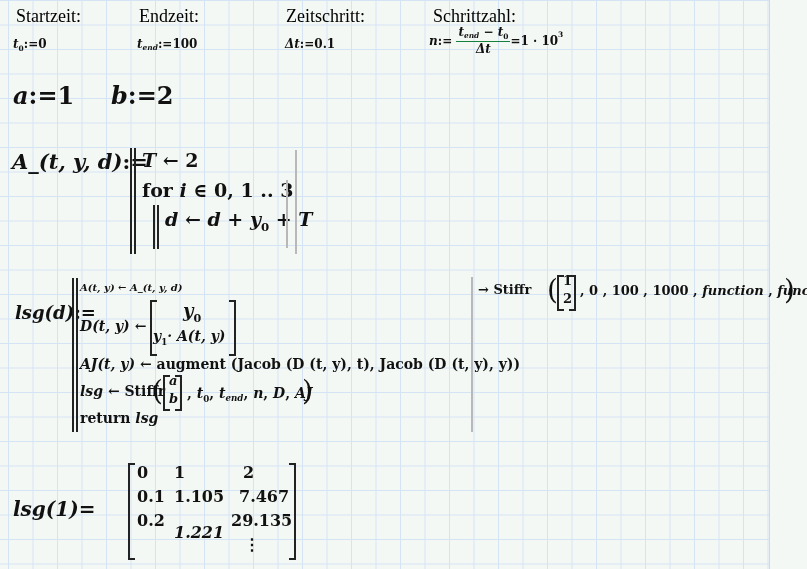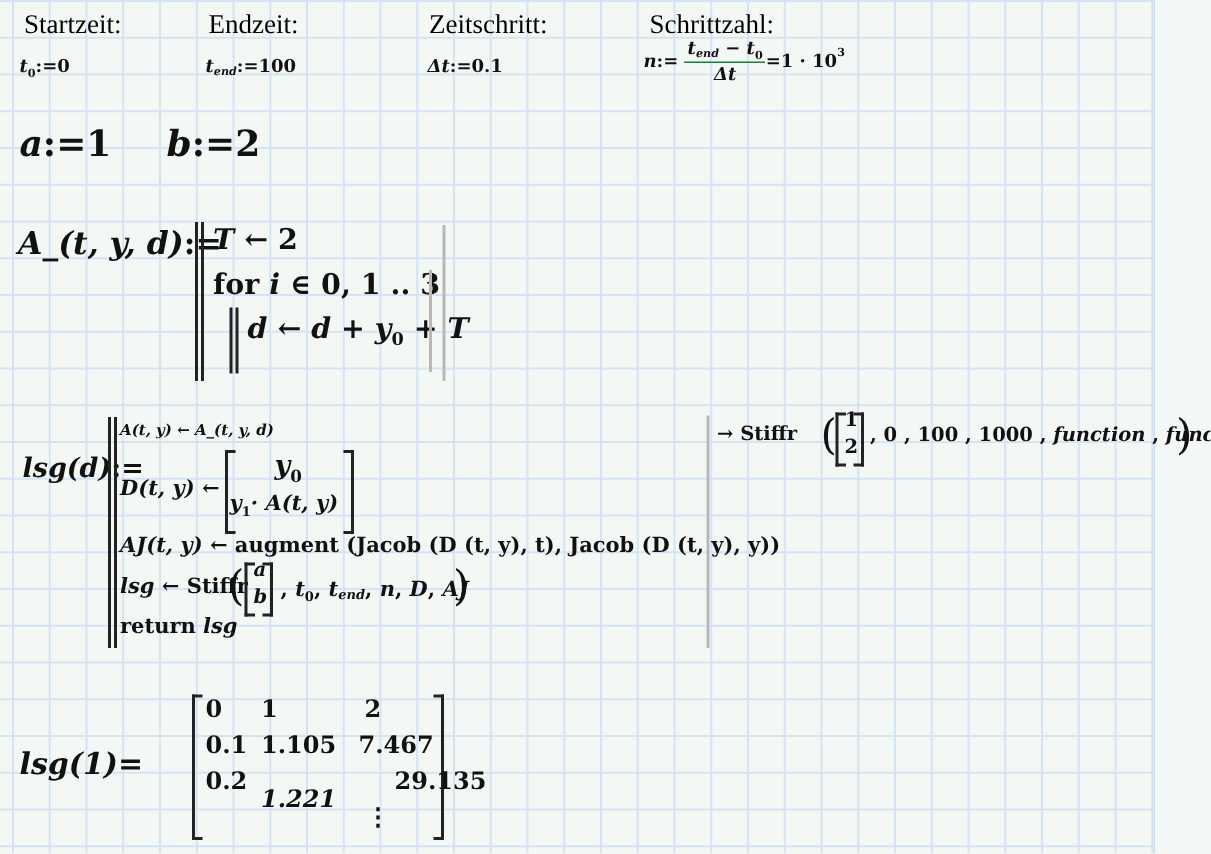--- a/index.html
+++ b/index.html
@@ -157,14 +157,14 @@
 <div class="brk l" style="left:128px;top:463px;height:93px;"></div>
 <div class="brk r" style="left:289px;top:463px;height:93px;"></div>
 <div class="cell" style="left:137px;top:463px;">0</div>
 <div class="cell" style="left:174px;top:463px;">1</div>
 <div class="cell" style="left:243px;top:463px;">2</div>
 <div class="cell" style="left:137px;top:487px;">0.1</div>
 <div class="cell" style="left:174px;top:487px;">1.105</div>
 <div class="cell" style="left:239px;top:487px;">7.467</div>
 <div class="cell" style="left:137px;top:511px;">0.2</div>
 <div class="cell" style="left:174px;top:523px;font-style:italic;">1.221</div>
-<div class="cell" style="left:231px;top:511px;padding-left:32px;">29.135</div>
+<div class="cell" style="left:231px;top:511px;">29.135</div>
 <div class="cell" style="left:244px;top:535px;">⋮</div>
 
 </body></html>

